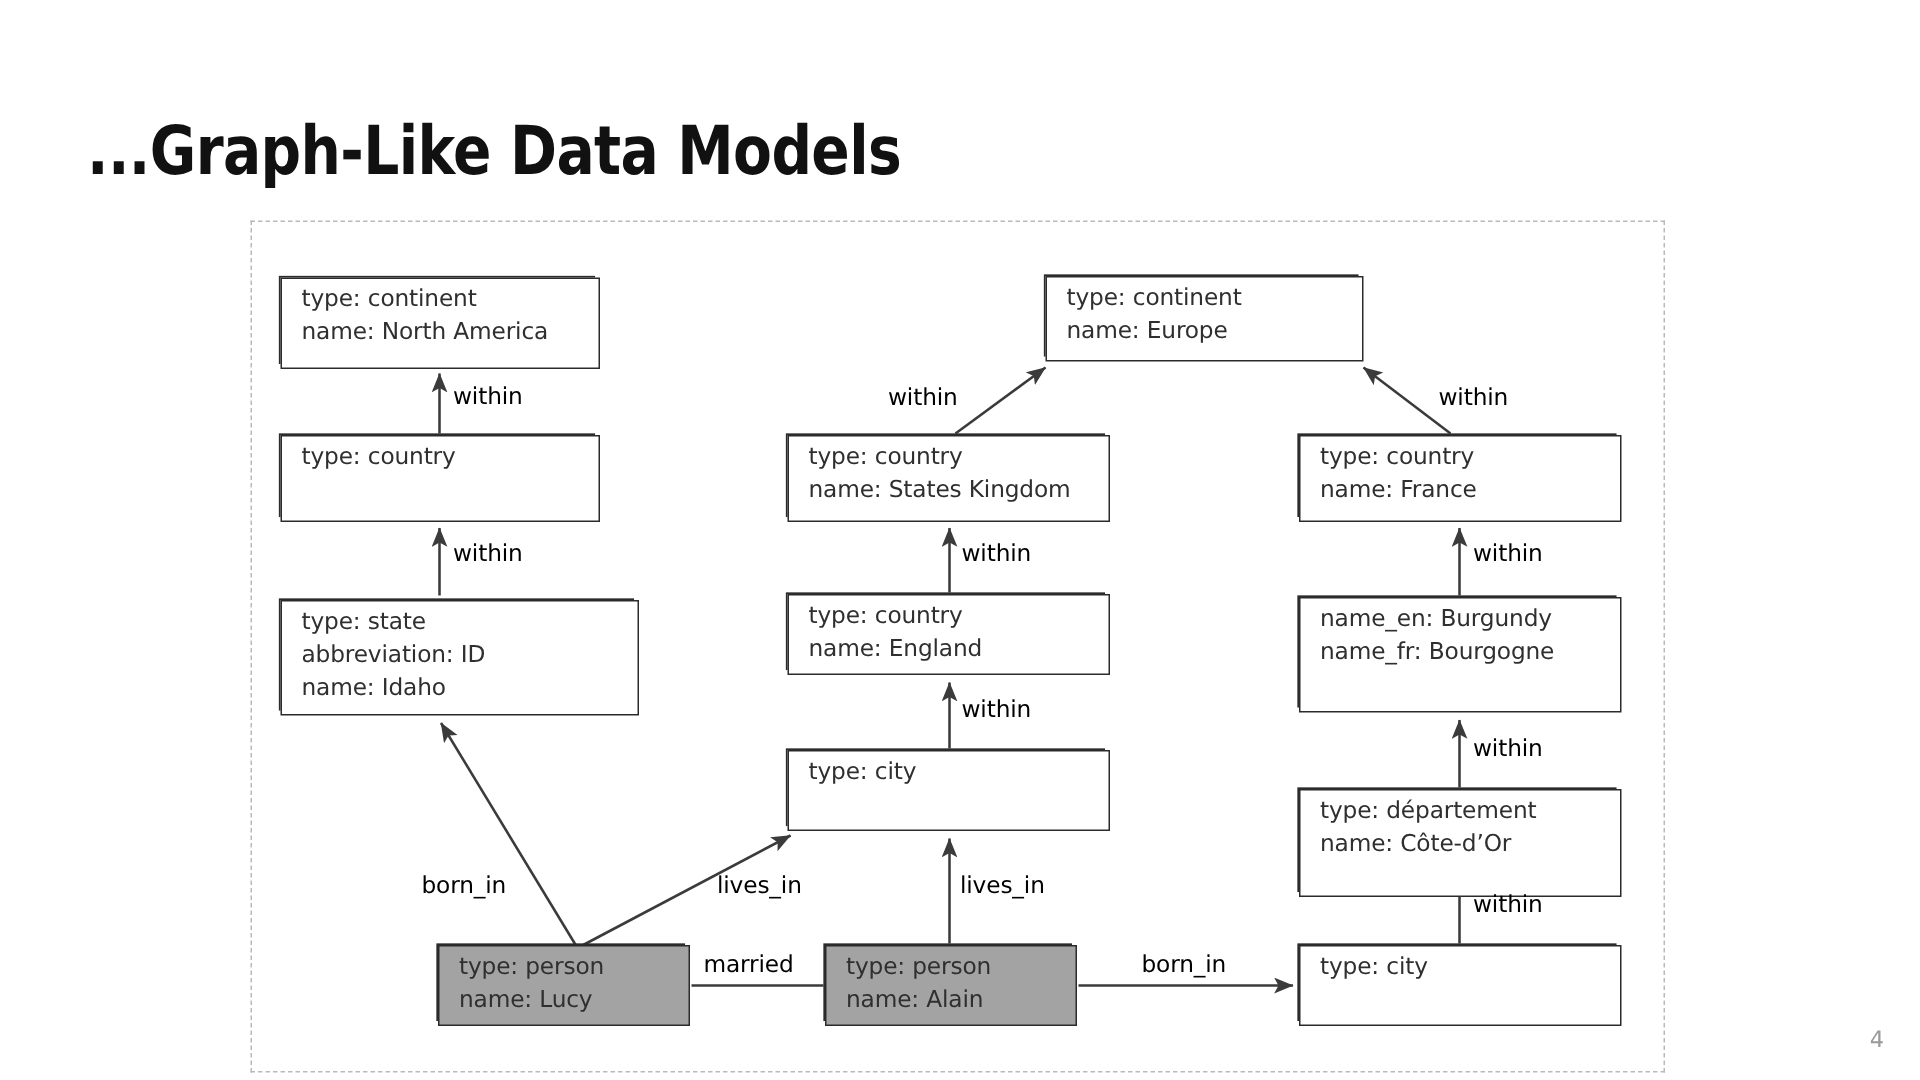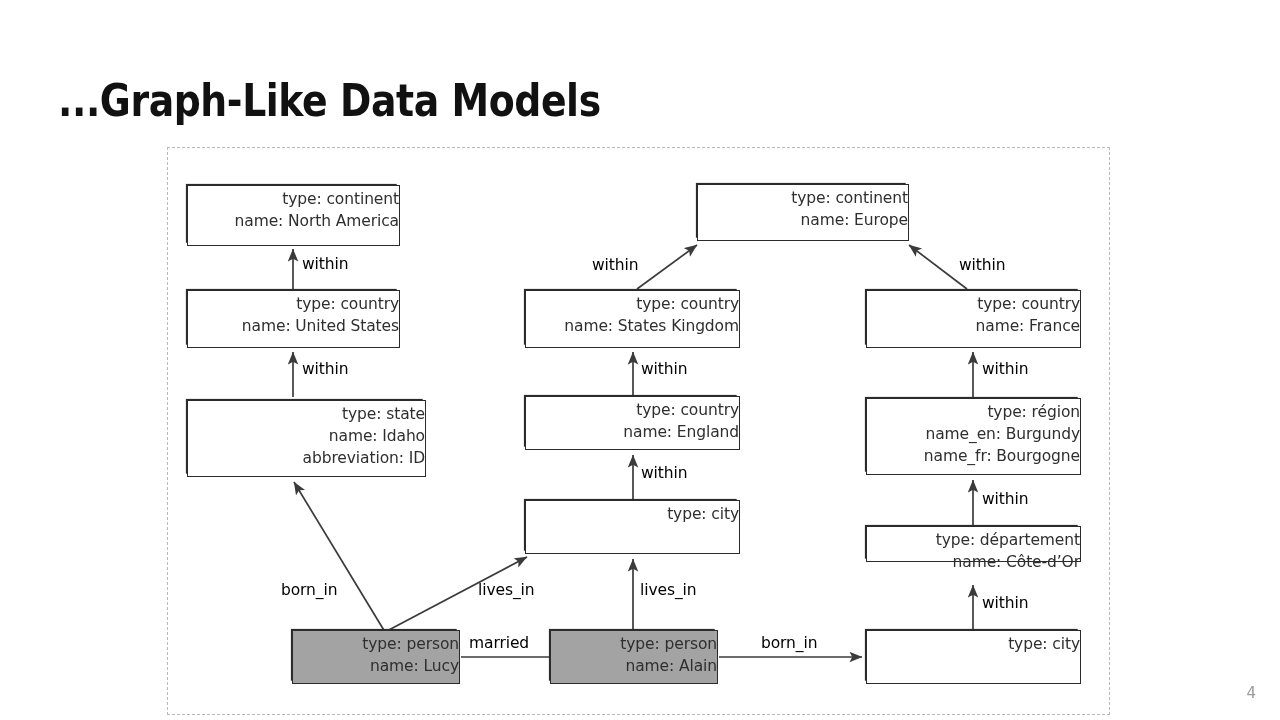--- a/index.html
+++ b/index.html
@@ -7,21 +7,20 @@
     padding: 0;
     background: #ffffff;
   }
   #slide {
     position: relative;
     width: 1280px;
     height: 720px;
     background: #ffffff;
     overflow: hidden;
     font-family: "DejaVu Sans", "Liberation Sans", sans-serif;
-    text-align: right;
   }
   #slide-title {
     position: absolute;
     left: 58px;
     top: 74px;
     font-family: "DejaVu Sans", "Liberation Sans", sans-serif;
     font-size: 45px;
     font-weight: bold;
     letter-spacing: -0.5px;
     color: #111111;
@@ -128,27 +127,26 @@
     <line x1="461" y1="657" x2="549" y2="657" stroke="#3b3b3b" stroke-width="1.7" fill="none"></line>
   </svg>
 
   <div class="node" style="left:187px; top:185px; width:213px; height:61px;">
     <span class="line">type: continent</span>
     <span class="line">name: North America</span>
   </div>
 
   <div class="node" style="left:187px; top:290px; width:213px; height:58px;">
     <span class="line">type: country</span>
-    <span class="line">name: United States</span>
   </div>
 
   <div class="node" style="left:187px; top:400px; width:239px; height:77px;">
     <span class="line">type: state</span>
+    <span class="line">abbreviation: ID</span>
     <span class="line">name: Idaho</span>
-    <span class="line">abbreviation: ID</span>
   </div>
 
   <div class="node" style="left:697px; top:184px; width:212px; height:57px;">
     <span class="line">type: continent</span>
     <span class="line">name: Europe</span>
   </div>
 
   <div class="node" style="left:525px; top:290px; width:215px; height:58px;">
     <span class="line">type: country</span>
     <span class="line">name: States Kingdom</span>
@@ -162,26 +160,25 @@
   <div class="node" style="left:525px; top:500px; width:215px; height:54px;">
     <span class="line">type: city</span>
   </div>
 
   <div class="node" style="left:866px; top:290px; width:215px; height:58px;">
     <span class="line">type: country</span>
     <span class="line">name: France</span>
   </div>
 
   <div class="node" style="left:866px; top:398px; width:215px; height:77px;">
-    <span class="line">type: région</span>
     <span class="line">name_en: Burgundy</span>
     <span class="line">name_fr: Bourgogne</span>
   </div>
 
-  <div class="node" style="left:866px; top:526px; width:215px; height:36px;">
+  <div class="node" style="left:866px; top:526px; width:215px; height:72px;">
     <span class="line">type: département</span>
     <span class="line">name: Côte-d’Or</span>
   </div>
 
   <div class="node" style="left:866px; top:630px; width:215px; height:54px;">
     <span class="line">type: city</span>
   </div>
 
   <div class="node shaded" style="left:292px; top:630px; width:168px; height:54px;">
     <span class="line">type: person</span>

